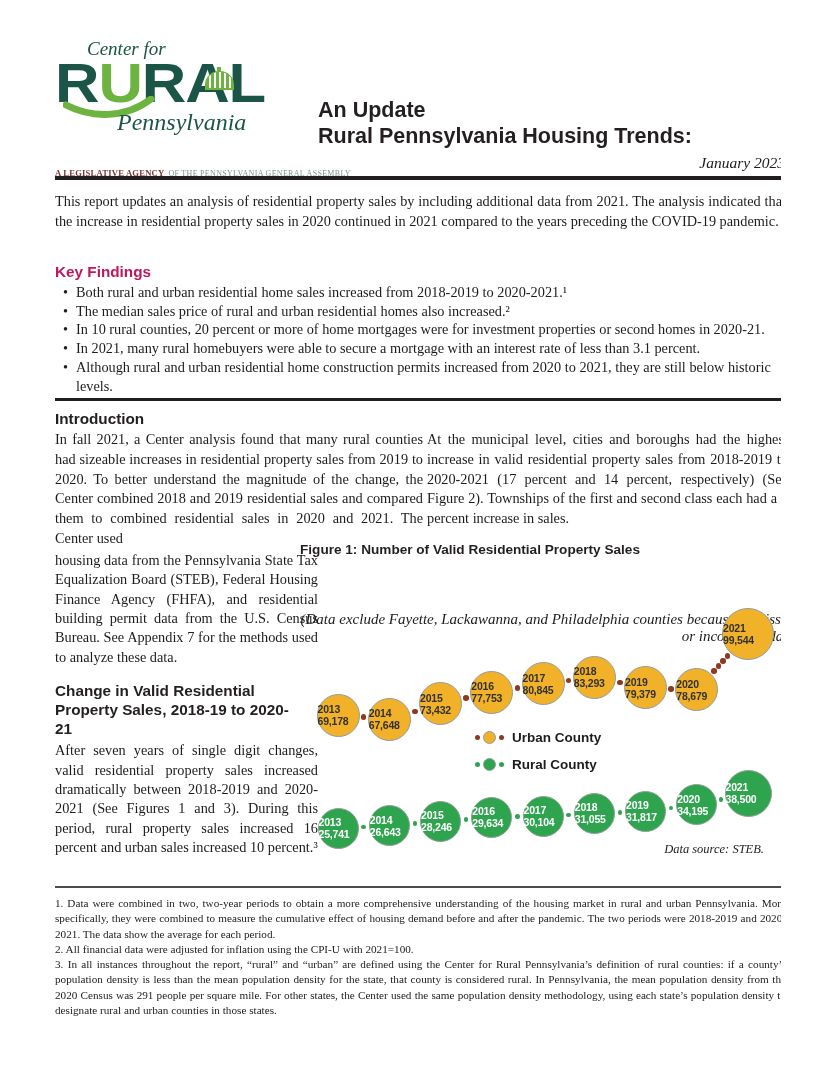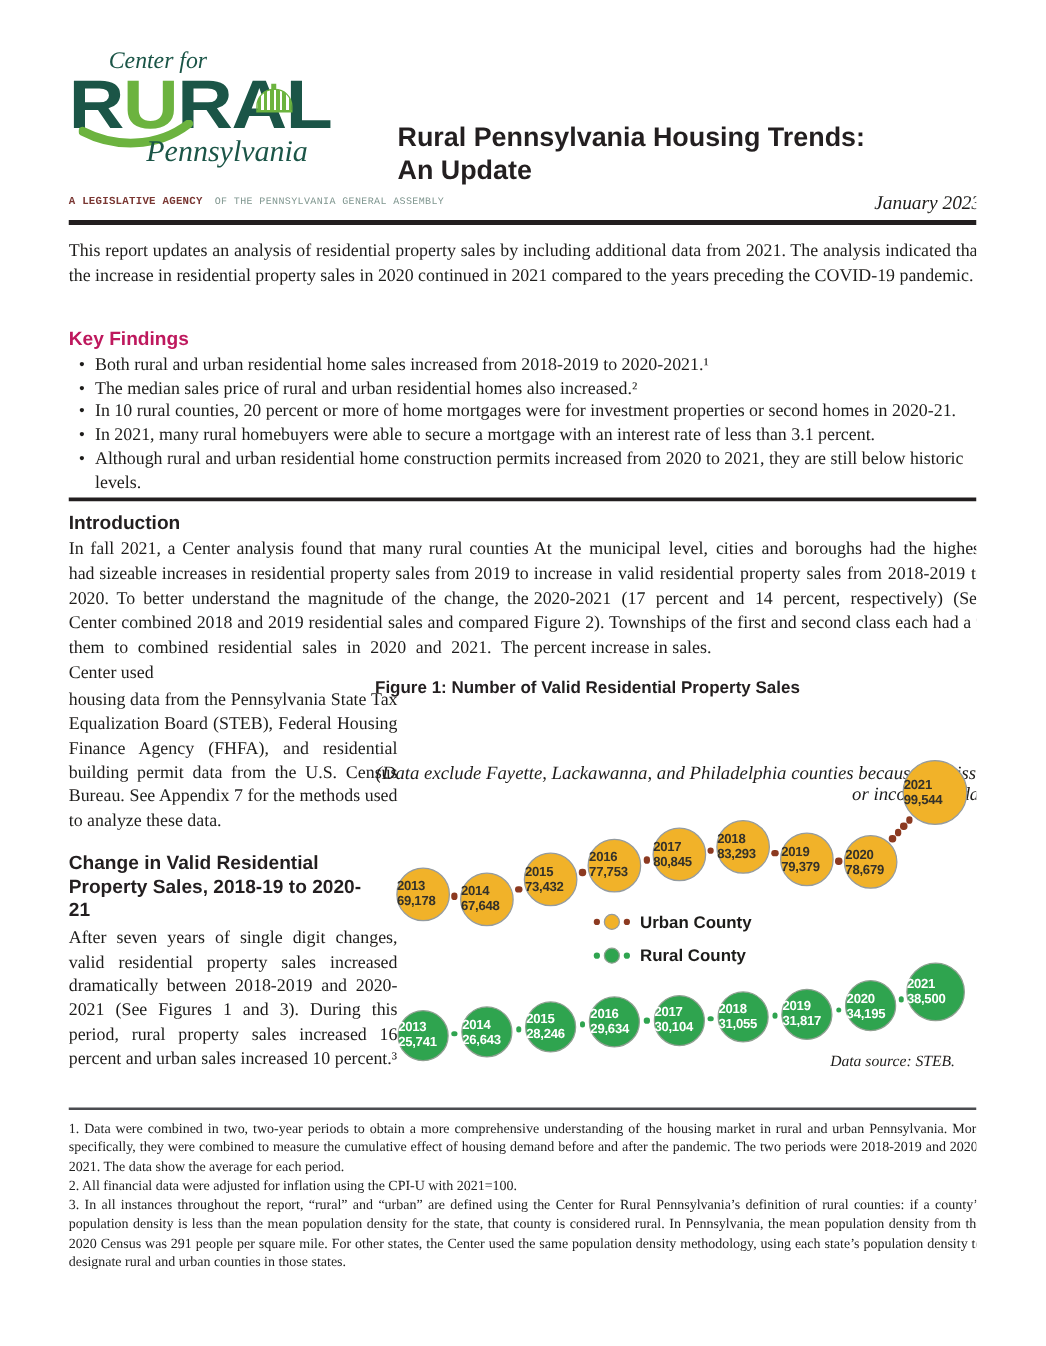--- a/index.html
+++ b/index.html
@@ -15,21 +15,21 @@
               font-weight:bold;font-size:55px;line-height:1;letter-spacing:-1px;color:#1b5547;
               transform:scaleX(1.12);transform-origin:left top;white-space:nowrap;}
   .logo-rural .green{color:#6cb33f;}
   .dome{position:absolute;left:150px;top:33px;width:27px;height:16px;border-radius:14px 14px 0 0;
         background:repeating-linear-gradient(90deg,#6cb33f 0 3px,#ffffff 3px 5px);
         border:1px solid #6cb33f;border-bottom:2px solid #6cb33f;}
   .dome::before{content:"";position:absolute;left:11px;top:-5px;width:4px;height:5px;background:#6cb33f;}
   .swoosh{position:absolute;left:8px;top:58px;}
   .logo-pa{position:absolute;left:62px;top:71px;font-family:"Liberation Serif",serif;font-style:italic;
            font-size:24px;color:#1b5547;white-space:nowrap;}
-  .tagline{position:absolute;left:0;top:112px;white-space:nowrap;font-family:Liberation Mono, monospace;}
+  .tagline{position:absolute;left:0;top:124px;white-space:nowrap;font-family:Liberation Serif, serif;}
   .tagline-bold{font-weight:bold;font-size:8.6px;color:#7a3733;letter-spacing:.2px;}
   .tagline-rest{font-size:8px;color:#7f968f;letter-spacing:.3px;}
 
   .title{left:318px;top:97px;width:470px;font-family:"Liberation Sans",sans-serif;font-weight:bold;
          font-size:21.5px;line-height:26px;color:#231f20;}
   .date{left:455px;top:154px;width:330px;text-align:right;font-style:italic;font-size:15.5px;color:#1d1c1a;}
 
   .rule{left:55px;width:731px;background:#221e1f;}
   .rule1{top:176px;height:4px;}
   .rule2{top:398px;height:3px;}
@@ -86,22 +86,22 @@
       <path d="M88,3 C62,23 28,22 3,9" stroke="#6cb33f" stroke-width="7" fill="none" stroke-linecap="round"></path>
     </svg>
     <div class="logo-pa">Pennsylvania</div>
     <div class="tagline">
       <span class="tagline-bold">A LEGISLATIVE AGENCY</span>
       <span class="tagline-rest"> OF THE PENNSYLVANIA GENERAL ASSEMBLY</span>
     </div>
   </div>
 
   <div class="abs title">
+    <div>An Update</div>
     <div>Rural Pennsylvania Housing Trends:</div>
-    <div>An Update</div>
   </div>
   <div class="abs date">January 2023</div>
 
   <div class="abs rule rule1"></div>
 
   <div class="abs intro-para">This report updates an analysis of residential property sales by including additional data from 2021. The analysis indicated that the increase in residential property sales in 2020 continued in 2021 compared to the years preceding the COVID-19 pandemic.</div>
 
   <div class="abs kf-heading sans">Key Findings</div>
   <div class="abs kf-list">
       <div class="bullet-row">

